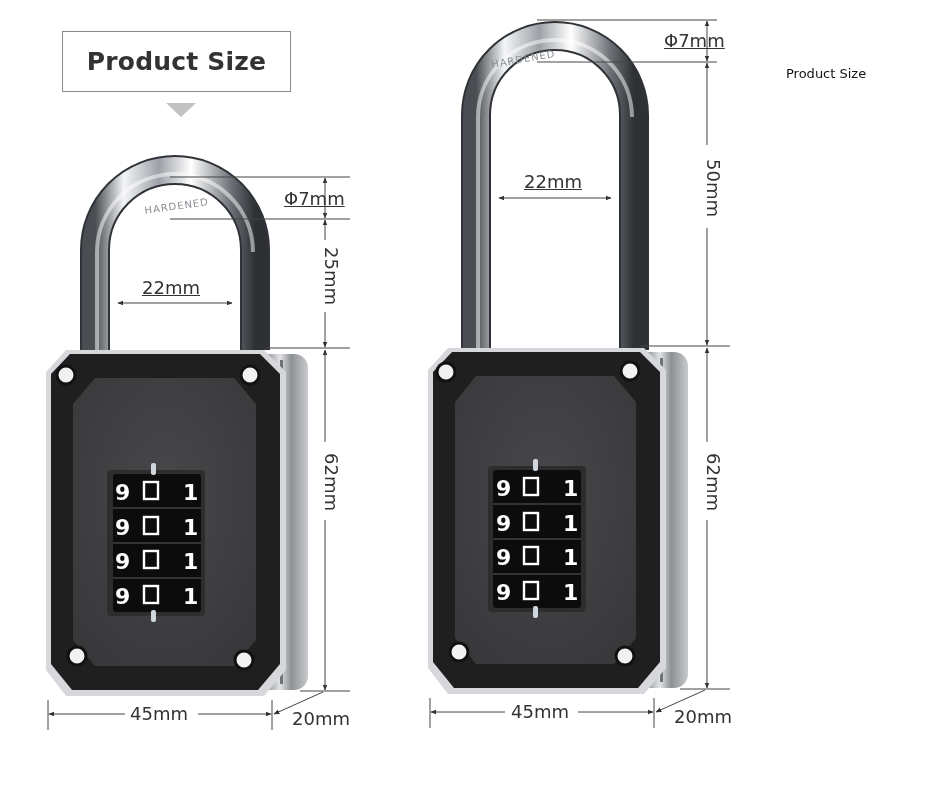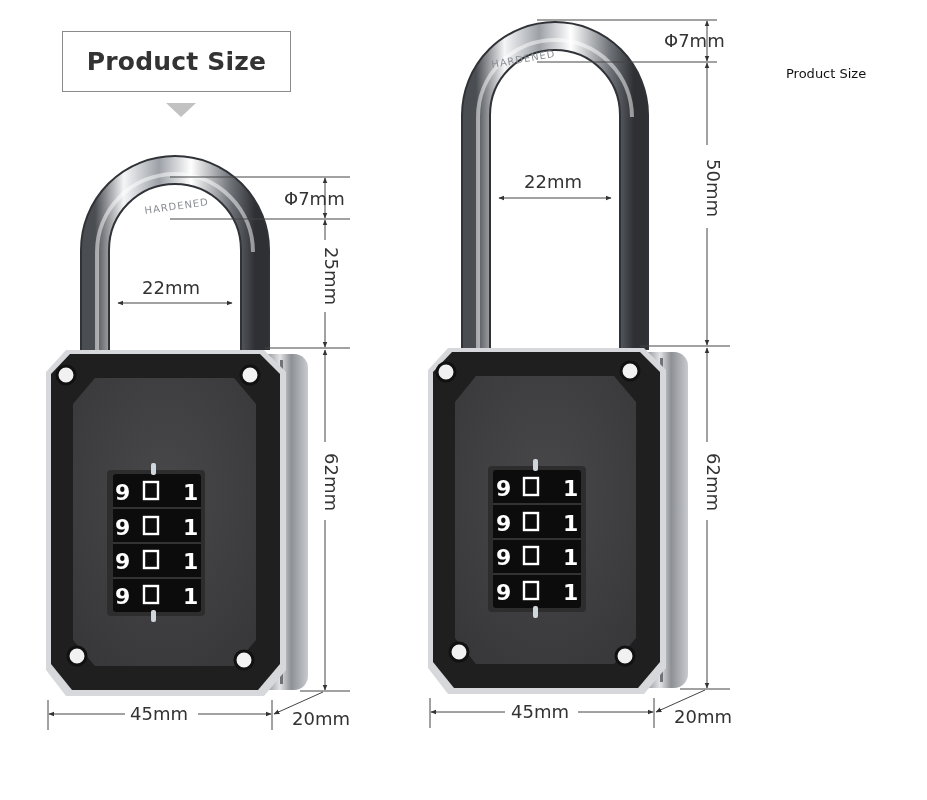--- a/index.html
+++ b/index.html
@@ -3,21 +3,21 @@
 <meta charset="utf-8">
 <style>
   html,body{margin:0;padding:0;background:#fff;}
   body{width:927px;height:800px;position:relative;overflow:hidden;font-family:"Liberation Sans",sans-serif;}
   .title-box{position:absolute;left:62px;top:31px;width:229px;height:61px;border:1px solid #8a8a8a;box-sizing:border-box;display:flex;align-items:center;justify-content:center;}
   .title-box span{font-family:"DejaVu Sans",sans-serif;font-weight:bold;font-size:25px;color:#333;letter-spacing:0.2px;}
   .title-arrow{position:absolute;left:166px;top:103px;width:0;height:0;border-left:15px solid transparent;border-right:15px solid transparent;border-top:14px solid #c2c2c2;}
   .side-caption{position:absolute;left:786px;top:66px;font-family:"DejaVu Sans",sans-serif;font-size:13px;color:#111;}
   .dim{position:absolute;font-family:"DejaVu Sans",sans-serif;font-size:18px;color:#333;background:#fff;line-height:20px;white-space:nowrap;}
   .dim.v{transform:rotate(90deg);transform-origin:center center;}
-  .dim.nobg{background:transparent;}
+  .dim.nobg{background:transparent;text-decoration:underline;}
   svg{position:absolute;left:0;top:0;}
 </style>
 </head>
 <body>
 
 <div class="title-box">
   <span>Product Size</span>
 </div>
 <div class="title-arrow"></div>
 <div class="side-caption">Product Size</div>

